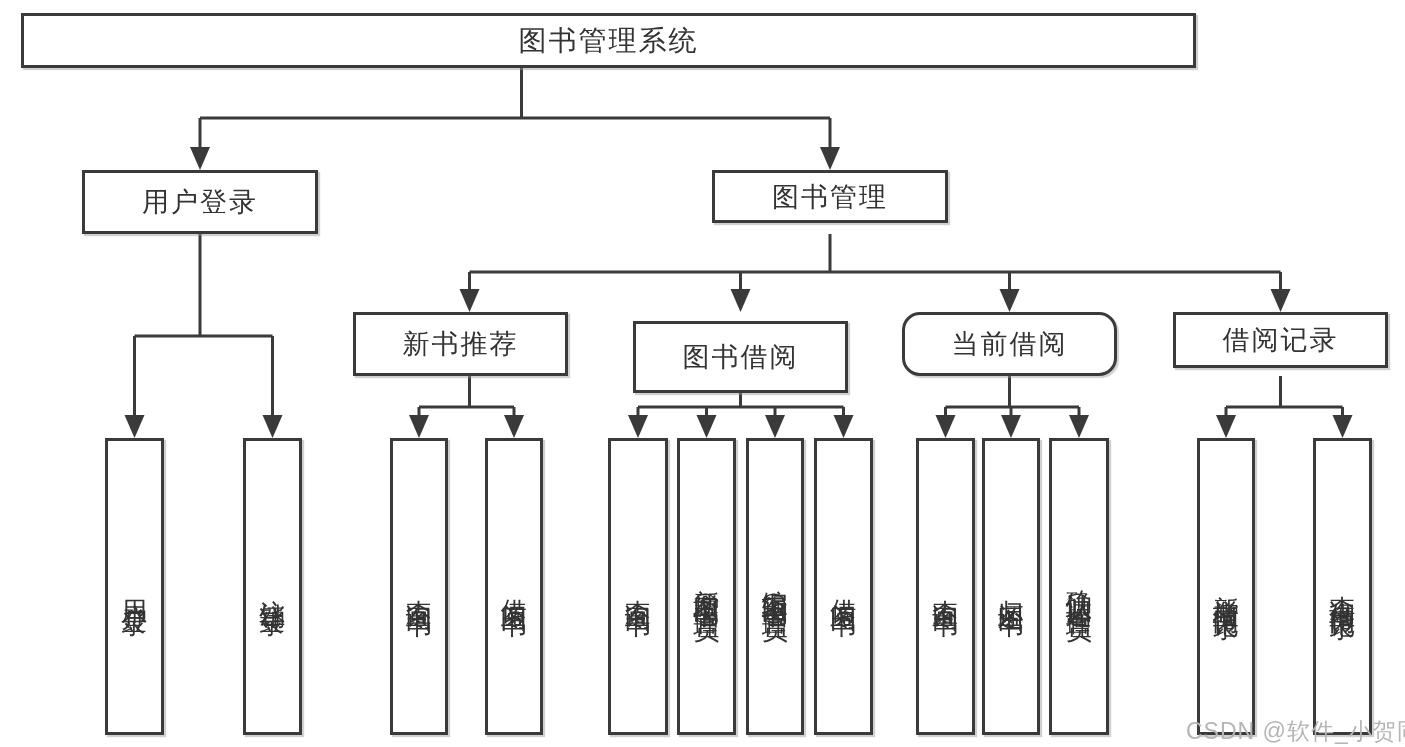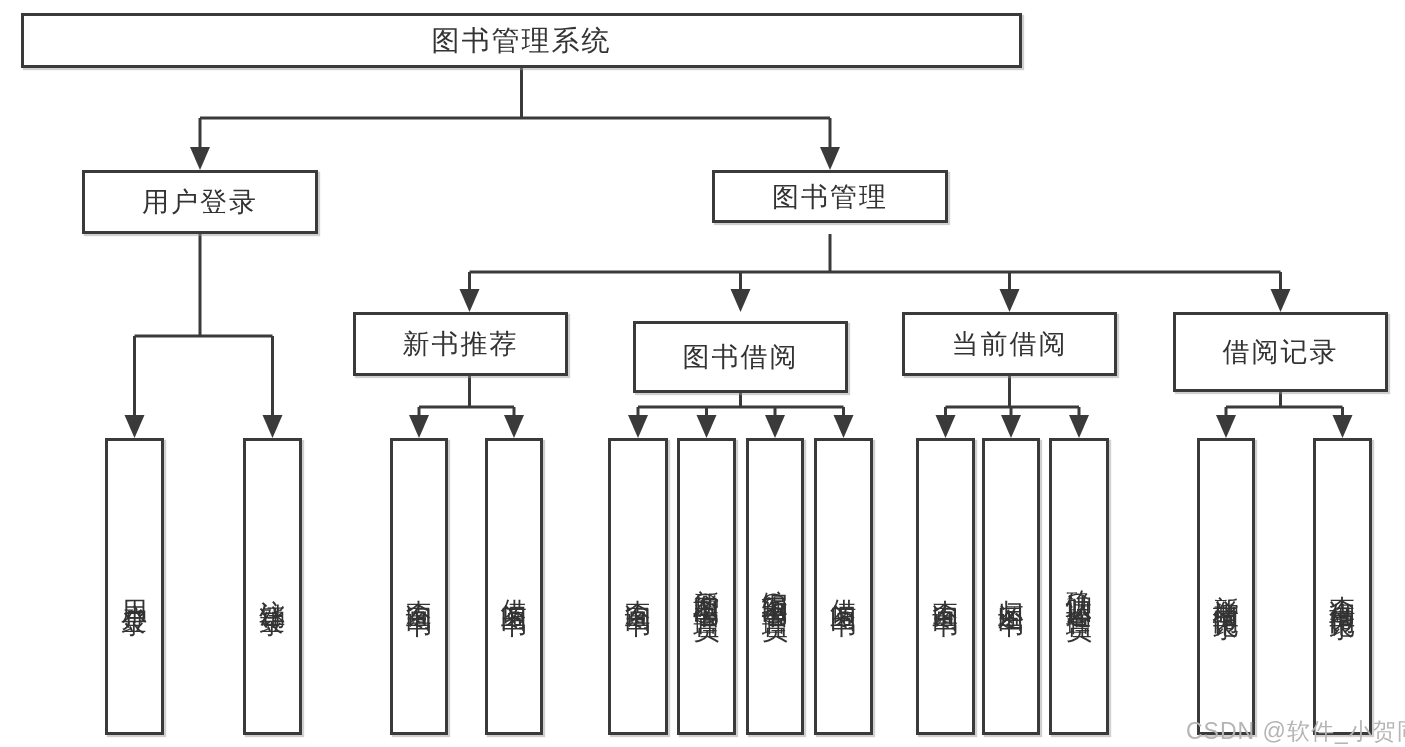--- a/index.html
+++ b/index.html
@@ -93,41 +93,41 @@
       <g stroke="#3a3a3a" stroke-width="3" fill="none">
         <path d="M1280.5,376 V407"></path>
         <path d="M1226,407 H1342.5"></path>
         <path d="M1226,407 V417"></path>
         <polygon points="1216,415 1236,415 1226,438" fill="#3a3a3a" stroke="none"></polygon>
         <path d="M1342.5,407 V417"></path>
         <polygon points="1332.5,415 1352.5,415 1342.5,438" fill="#3a3a3a" stroke="none"></polygon>
       </g>
     </svg>
 
-  <div class="box root-box" style="left:21px; top:13px; width:1001px; height:55px;">
+  <div class="box root-box" style="left:21px; top:13px; width:1175px; height:55px;">
     <span>图书管理系统</span>
   </div>
 
   <div class="box mid-box" style="left:82px; top:170px; width:236px; height:64px;">
     <span>用户登录</span>
   </div>
   <div class="box mid-box" style="left:712px; top:170px; width:236px; height:53px;">
     <span>图书管理</span>
   </div>
 
   <div class="box mid-box" style="left:353px; top:312px; width:215px; height:64px;">
     <span>新书推荐</span>
   </div>
   <div class="box mid-box" style="left:633px; top:312px; width:215px; height:72px;margin-top:9px;">
     <span>图书借阅</span>
   </div>
-  <div class="box mid-box" style="left:902px; top:312px; width:215px; height:64px;">
+  <div class="box mid-box" style="left:902px; top:312px; width:215px; height:64px;border-radius:18px;">
     <span>当前借阅</span>
   </div>
-  <div class="box mid-box" style="left:1173px; top:312px; width:215px; height:80px;">
+  <div class="box mid-box" style="left:1173px; top:312px; width:215px; height:56px;">
     <span>借阅记录</span>
   </div>
 
   <div class="box leaf-box" style="left:105px; width:59px;">
     <span class="vtext">用户登录</span>
   </div>
   <div class="box leaf-box" style="left:243px; width:59px;">
     <span class="vtext">注销登录</span>
   </div>
 

